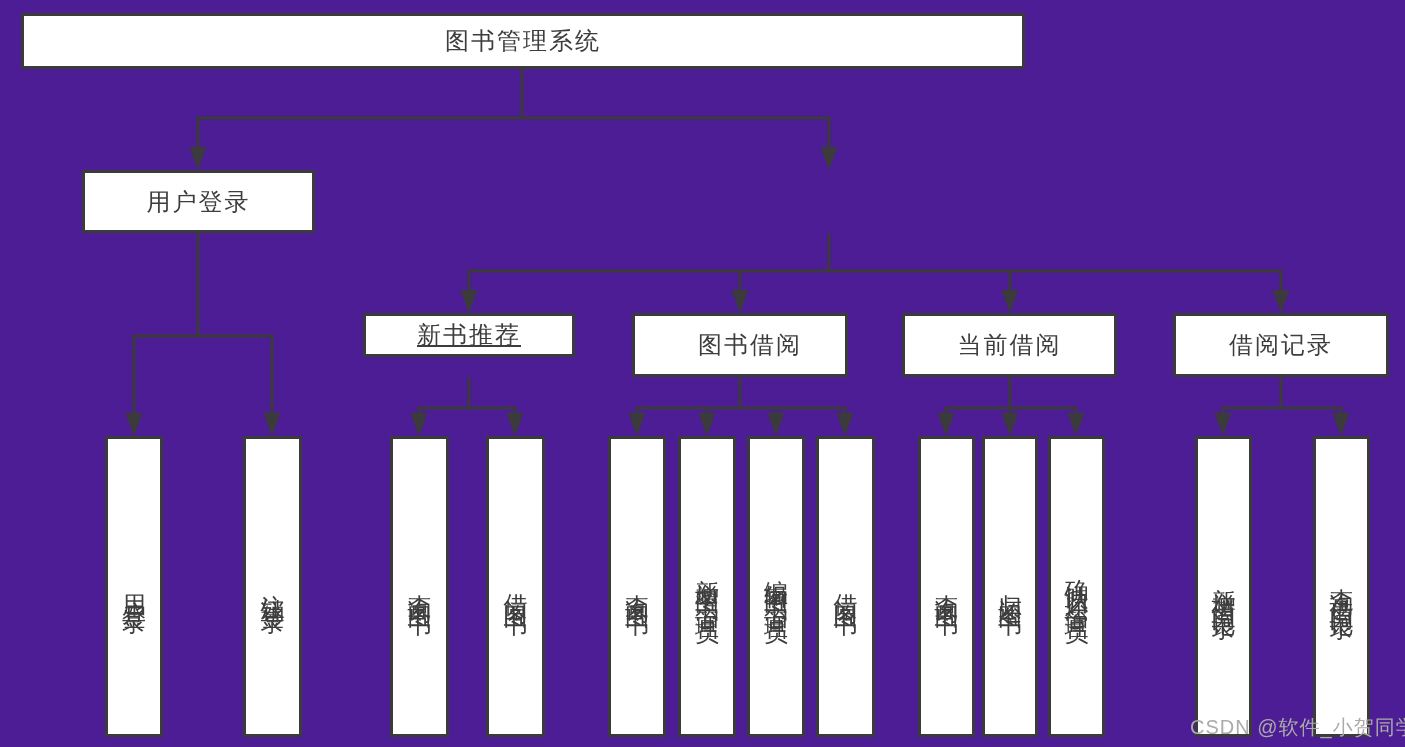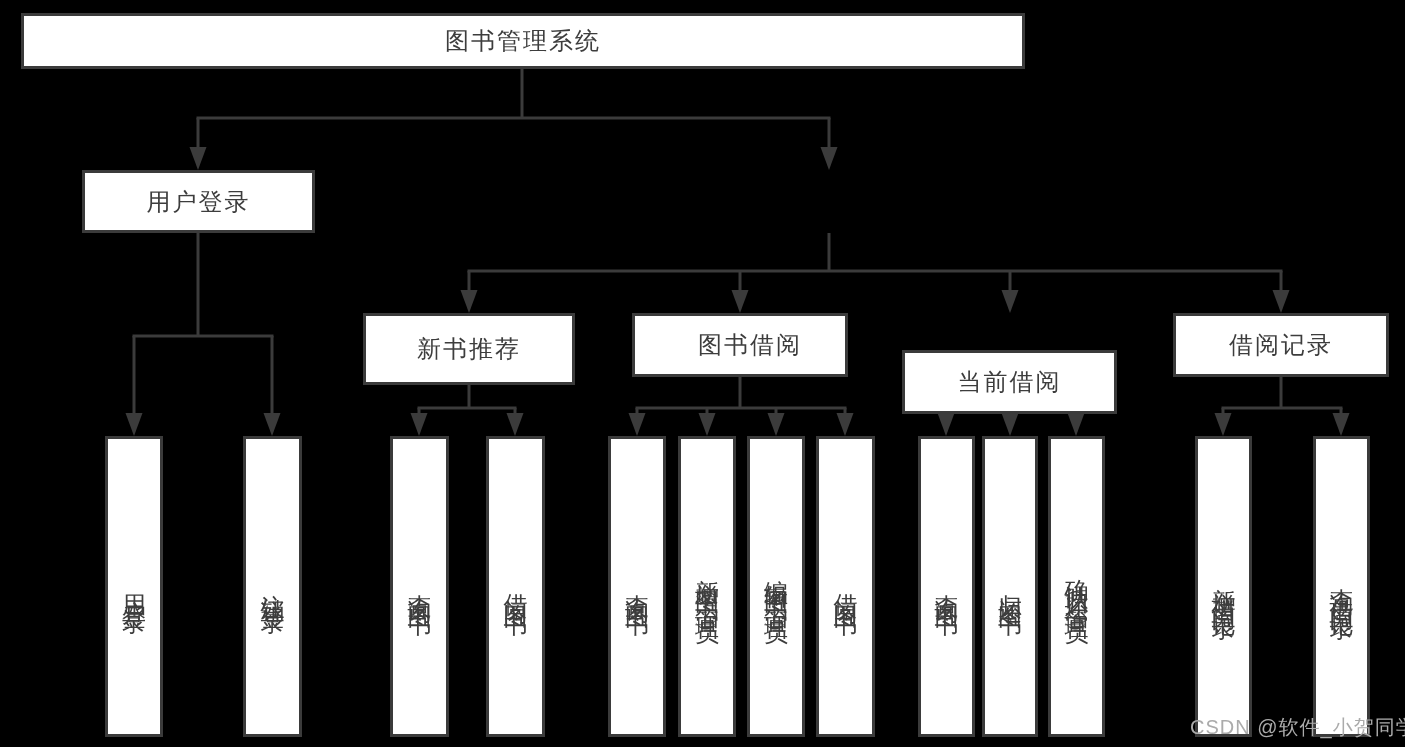--- a/index.html
+++ b/index.html
@@ -1,20 +1,20 @@
 <!DOCTYPE html>
 <html><head>
 <meta charset="utf-8">
 <style>
   html, body { margin: 0; padding: 0; background: #ffffff; }
   .canvas {
     position: relative;
     width: 1405px;
     height: 747px;
-    background: #000000;
+    background: #4c1d95;
     font-family: "Liberation Sans", "DejaVu Sans", sans-serif;
     overflow: hidden;
   }
   #connectors {
     position: absolute;
     left: 0; top: 0;
     width: 1405px; height: 747px;
     z-index: 1;
   }
   #connectors line { stroke: #3b3b3b; stroke-width: 3; }
@@ -115,27 +115,27 @@
     </svg>
 
   <div class="node" style="left:21px; top:13px; width:1004px; height:56px;">
     <span class="hlabel">图书管理系统</span>
   </div>
 
   <div class="node" style="left:82px; top:170px; width:233px; height:63px;">
     <span class="hlabel">用户登录</span>
   </div>
 
-  <div class="node" style="left:363px; top:313px; width:212px; height:72px;">
+  <div class="node" style="left:363px; top:313px; width:212px; height:44px;text-decoration:underline;">
     <span class="hlabel">新书推荐</span>
   </div>
   <div class="node" style="left:632px; top:313px; width:216px; height:64px;padding-left:20px;">
     <span class="hlabel">图书借阅</span>
   </div>
-  <div class="node" style="left:902px; top:313px; width:215px; height:64px;margin-top:37px;">
+  <div class="node" style="left:902px; top:313px; width:215px; height:64px;">
     <span class="hlabel">当前借阅</span>
   </div>
   <div class="node" style="left:1173px; top:313px; width:216px; height:64px;">
     <span class="hlabel">借阅记录</span>
   </div>
 
   <div class="node leaf" style="left:105px; top:436px; width:58px; height:301px;">
     <span class="vlabel">用户登录</span>
   </div>
   <div class="node leaf" style="left:243px; top:436px; width:59px; height:301px;">

